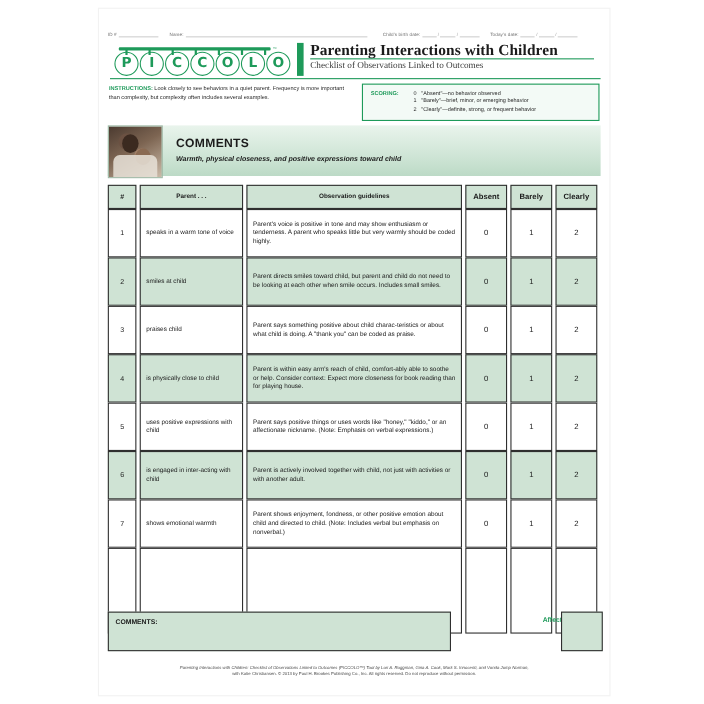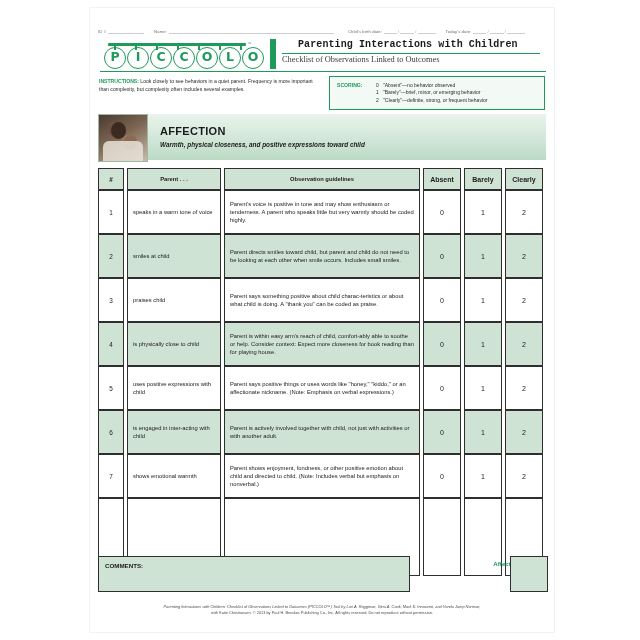--- a/index.html
+++ b/index.html
@@ -42,22 +42,22 @@
   .letters{position:absolute;left:4px;top:7px;display:flex;gap:1px;}
   .letters .ch{
     width:20px;height:20px;border:1.6px solid #1e9a5a;border-radius:50%;
     color:#1e9a5a;font-weight:bold;font-size:12.5px;line-height:17px;text-align:center;
     font-family:"DejaVu Sans", sans-serif;
   }
   .tm{position:absolute;left:148px;top:2px;font-size:3.6px;color:#1e9a5a;}
   .titlebar{position:absolute;left:172px;top:1px;width:272px;height:32px;}
   .greenbar{position:absolute;left:0;top:0;width:6px;height:30px;background:#1e9a5a;}
   .t1{
-    position:absolute;left:28px;top:0px;font-family:Liberation Mono, monospace;
-    font-weight:bold;font-size:10px;color:#1b1b1b;letter-spacing:.1px;
+    position:absolute;left:12px;top:0px;font-family:Liberation Serif, serif;
+    font-weight:bold;font-size:14px;color:#1b1b1b;letter-spacing:.1px;
   }
   .t2{
     position:absolute;left:12px;top:16px;font-family:"Liberation Serif", serif;
     font-size:8.4px;color:#3a3a3a;
   }
   .tdiv{position:absolute;left:12px;top:13.5px;width:258px;border-top:.6px solid #1e9a5a;}
   .logodiv{position:absolute;left:2px;top:33px;width:446px;border-top:1.1px solid #1e9a5a;}
 
   
   .instr{
@@ -234,21 +234,21 @@
       </div>
     </div>
   </div>
 
   <div class="banner">
     <div class="photo">
       <div class="face1"></div>
         <div class="face2"></div>
         <div class="body"></div>
     </div>
-    <div class="bigtitle">AFFECTION</div>
+    <div class="bigtitle">COMMENTS</div>
     <div class="sub">Warmth, physical closeness, and positive expressions toward child</div>
   </div>
 
   <div class="tbl">
 
     <div class="trow hdr">
       <div class="cell c-num">
           <span>#</span>
         </div>
       <div class="gap"></div>

